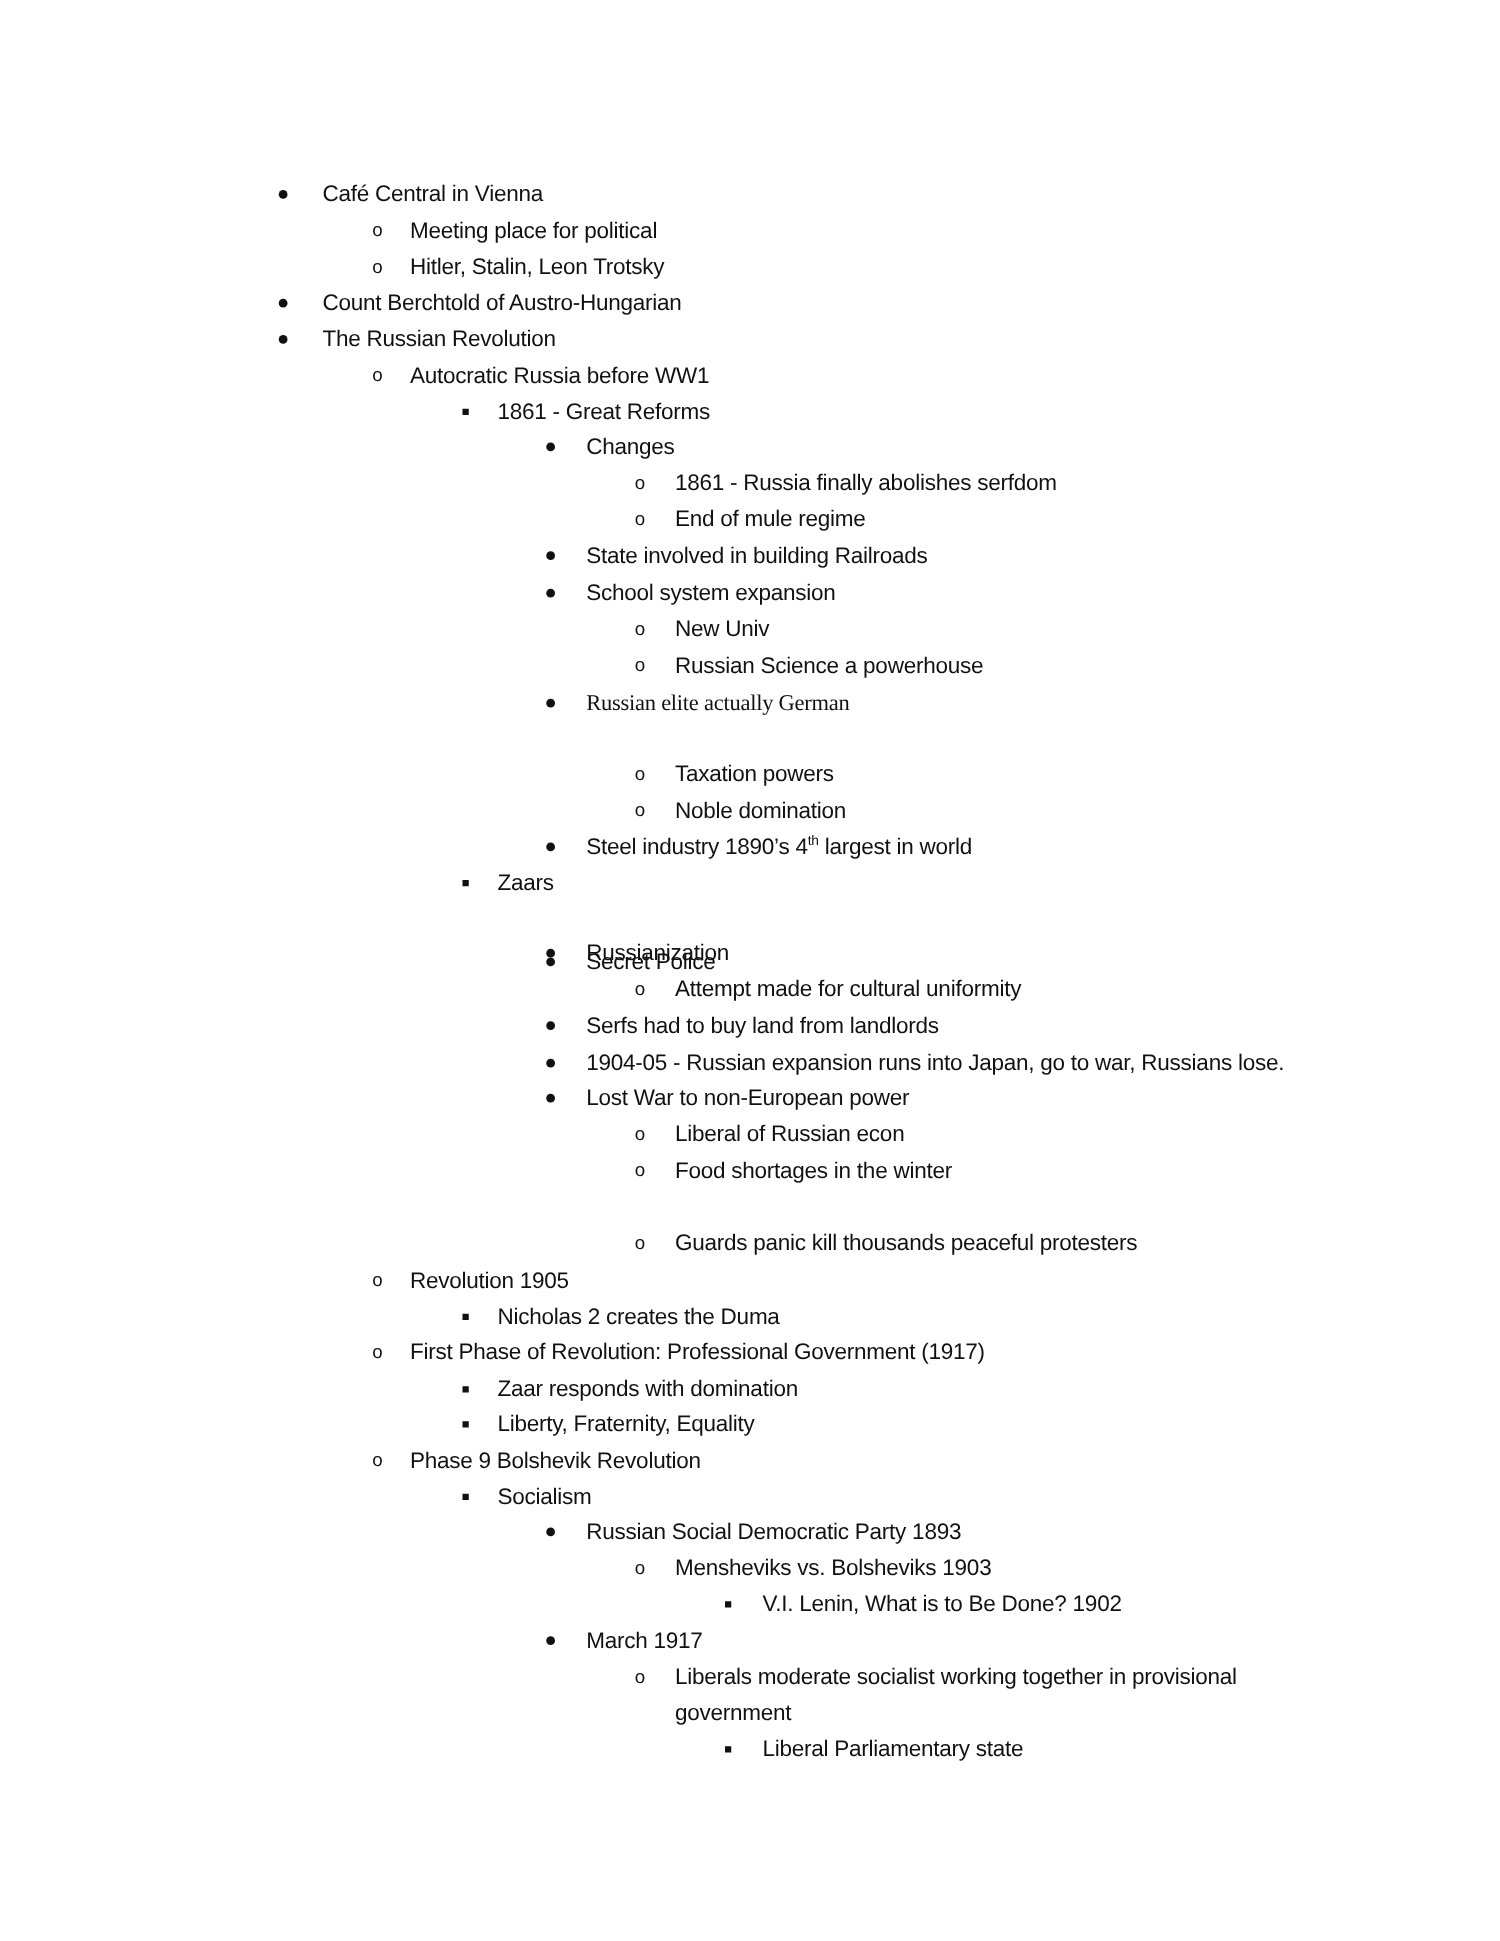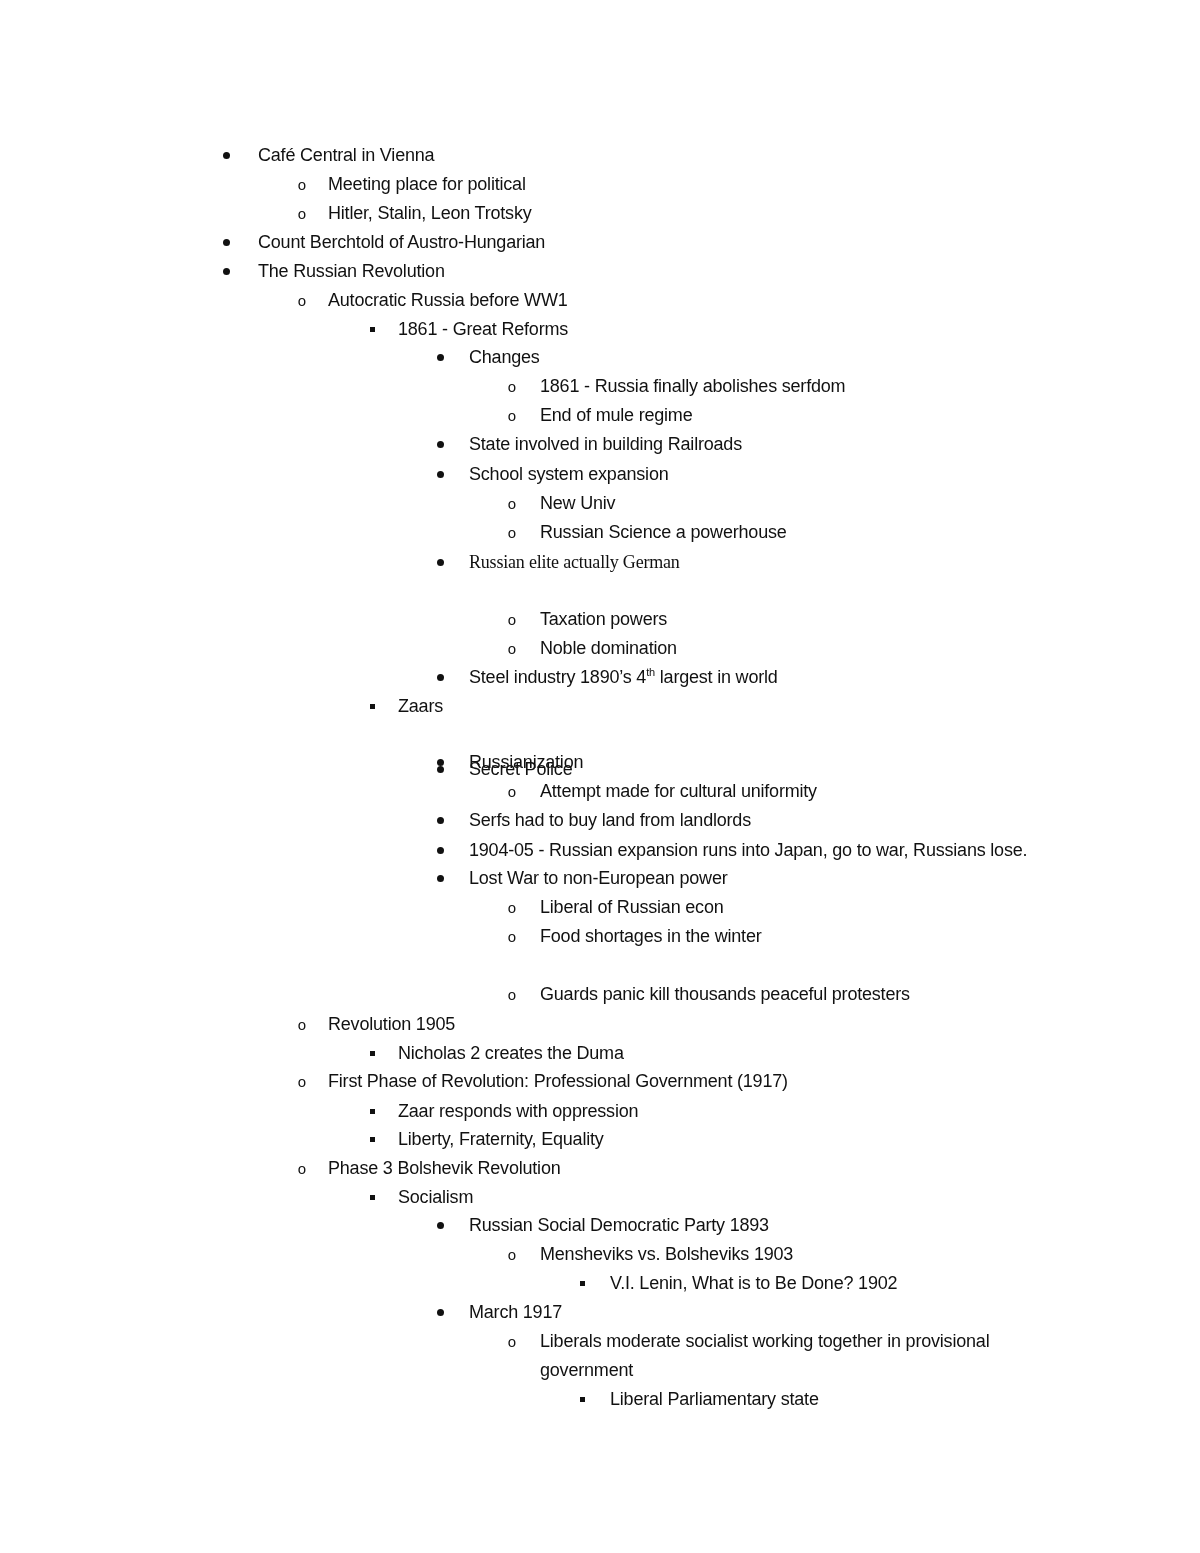--- a/index.html
+++ b/index.html
@@ -138,29 +138,29 @@
     <div class="line" style="top: 1039px;">
       <span class="marker m-square" style="left: 316px;"></span>
       <span class="text" style="left: 352px;"><span>Nicholas 2 creates the Duma</span></span>
     </div>
     <div class="line" style="top: 1067px;">
       <span class="marker m-circle" style="left: 246px;">o</span>
       <span class="text" style="left: 282px;"><span>First Phase of Revolution: Professional Government (1917)</span></span>
     </div>
     <div class="line" style="top: 1097px;">
       <span class="marker m-square" style="left: 316px;"></span>
-      <span class="text" style="left: 352px;"><span>Zaar responds with oppression</span></span>
+      <span class="text" style="left: 352px;"><span>Zaar responds with domination</span></span>
     </div>
     <div class="line" style="top: 1125px;">
       <span class="marker m-square" style="left: 316px;"></span>
       <span class="text" style="left: 352px;"><span>Liberty, Fraternity, Equality</span></span>
     </div>
     <div class="line" style="top: 1154px;">
       <span class="marker m-circle" style="left: 246px;">o</span>
-      <span class="text" style="left: 282px;"><span>Phase 3 Bolshevik Revolution</span></span>
+      <span class="text" style="left: 282px;"><span>Phase 9 Bolshevik Revolution</span></span>
     </div>
     <div class="line" style="top: 1183px;">
       <span class="marker m-square" style="left: 316px;"></span>
       <span class="text" style="left: 352px;"><span>Socialism</span></span>
     </div>
     <div class="line" style="top: 1211px;">
       <span class="marker m-disc" style="left: 384px;"></span>
       <span class="text" style="left: 423px;"><span>Russian Social Democratic Party 1893</span></span>
     </div>
     <div class="line" style="top: 1240px;">

